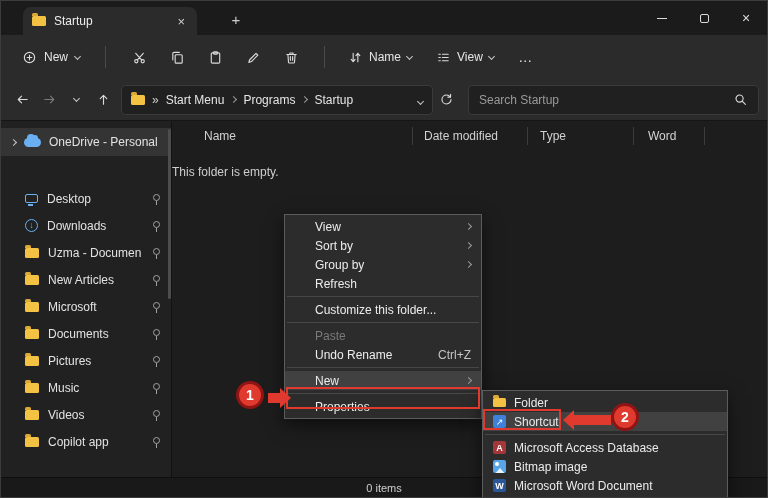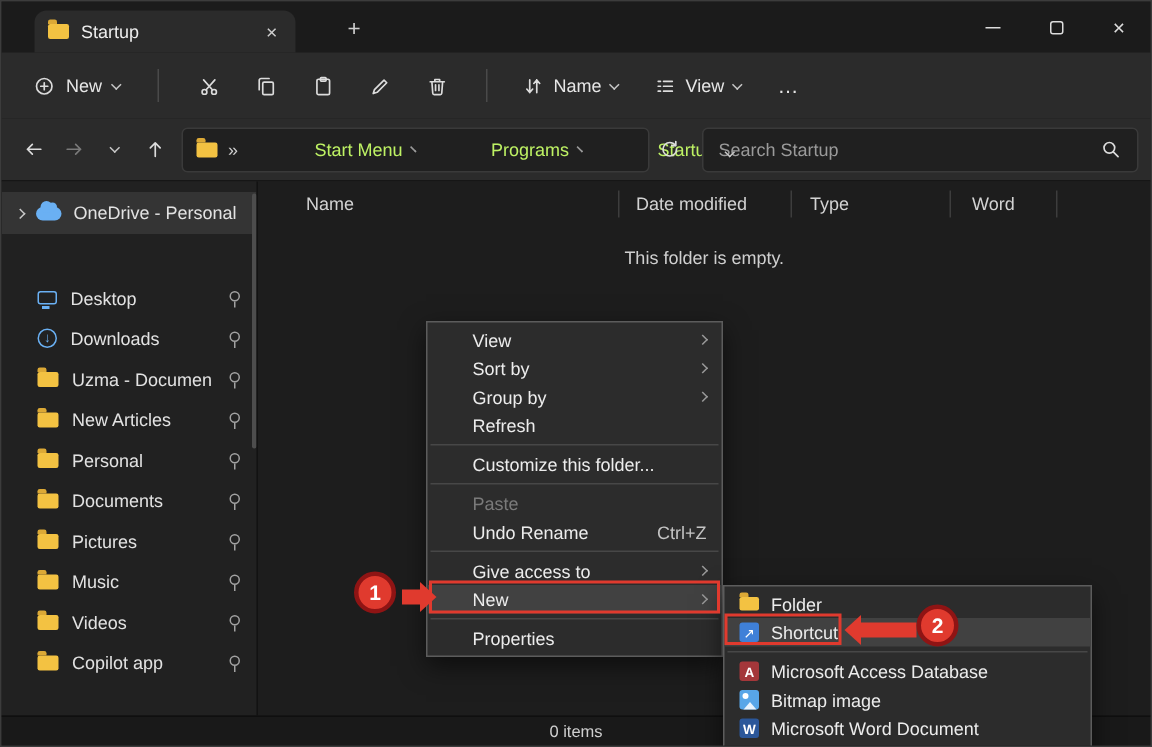--- a/index.html
+++ b/index.html
@@ -44,21 +44,21 @@
   .chev.right{transform:rotate(-45deg);}
   .chev.gray{border-color:#9a9a9a;}
 
   
   .addr{position:absolute;top:78px;left:0;right:0;height:42px;background:var(--bg-bar);
         display:flex;align-items:center;padding:0 8px;border-bottom:1px solid #161616;}
   .nav-btn{width:27px;height:27px;display:flex;align-items:center;justify-content:center;border-radius:4px;flex:0 0 auto;}
   .breadcrumb{width:312px;height:30px;background:var(--bg-box);border:1px solid #3a3a3a;border-radius:4px;
               display:flex;align-items:center;padding:0 9px;gap:7px;margin-left:4px;flex:0 0 auto;}
   .collapsed{color:#cfcfcf;}
-  .crumb{color:#bef264;white-space:nowrap;margin-left:44px;}
+  .crumb{color:#e5e5e5;white-space:nowrap;}
   .addr-chev{margin-left:auto;}
   .search{flex:1;height:30px;background:var(--bg-box);border:1px solid #3a3a3a;border-radius:4px;
           display:flex;align-items:center;padding:0 10px;margin-left:8px;}
   .search input{flex:1;background:transparent;border:none;outline:none;color:#ccc;
                 font:12px "Liberation Sans",sans-serif;}
   .search input::placeholder{color:var(--txt-dim);}
 
   
   .sidebar{position:absolute;top:120px;left:0;width:170px;bottom:20px;background:var(--bg-side);overflow:hidden;}
   .od-row{height:28px;display:flex;align-items:center;gap:8px;padding:0 10px;background:#343434;margin-top:7px;}
@@ -78,21 +78,21 @@
   .dl{width:13px;height:13px;border:1.4px solid var(--blue);border-radius:50%;color:var(--blue);
       font-size:9px;line-height:10px;text-align:center;font-weight:bold;flex:0 0 auto;}
   .pane-sep{position:absolute;left:170px;top:120px;bottom:20px;width:1px;background:#121212;}
   .vscroll{position:absolute;left:167px;top:128px;width:3px;height:170px;background:#4d4d4d;border-radius:2px;}
 
   
   .main{position:absolute;top:120px;left:171px;right:0;bottom:20px;background:var(--bg-main);}
   .col-headers{position:relative;height:30px;color:#d2d2d2;}
   .colh{position:absolute;top:8px;white-space:nowrap;}
   .colsep{position:absolute;top:6px;width:1px;height:18px;background:#3d3d3d;}
-  .empty-msg{position:absolute;top:44px;left:0;right:0;text-align:center;color:#cfcfcf;}
+  .empty-msg{position:absolute;top:44px;left:0;right:0;text-align:left;color:#cfcfcf;}
 
   
   .statusbar{position:absolute;left:0;right:0;bottom:0;height:20px;background:#191919;
              display:flex;align-items:center;padding:0 14px;font-size:11px;color:#cfcfcf;border-top:1px solid #0f0f0f;justify-content:center;}
 
   
   .ctx{position:absolute;left:283px;top:213px;width:198px;background:var(--bg-menu);
        border:1px solid #5c5c5c;box-shadow:0 6px 16px rgba(0,0,0,.55);padding:2px 0;z-index:5;}
   .mi{height:19px;display:flex;align-items:center;padding:0 10px 0 30px;color:#ececec;}
   .mi .arr{margin-left:auto;}
@@ -282,21 +282,21 @@
         <span class="slabel">Uzma - Documents Rec</span>
         <span class="pin"></span>
       </div>
       <div class="srow">
         <span class="folder-ic"></span>
         <span class="slabel">New Articles</span>
         <span class="pin"></span>
       </div>
       <div class="srow">
         <span class="folder-ic"></span>
-        <span class="slabel">Personal</span>
+        <span class="slabel">Microsoft</span>
         <span class="pin"></span>
       </div>
       <div class="srow">
         <span class="folder-ic"></span>
         <span class="slabel">Documents</span>
         <span class="pin"></span>
       </div>
       <div class="srow">
         <span class="folder-ic"></span>
         <span class="slabel">Pictures</span>
@@ -362,24 +362,20 @@
     </div>
     <div class="msep"></div>
     <div class="mi disabled">
       <span>Paste</span>
     </div>
     <div class="mi">
       <span>Undo Rename</span>
       <span class="kbd">Ctrl+Z</span>
     </div>
     <div class="msep"></div>
-    <div class="mi">
-      <span>Give access to</span>
-      <span class="arr chev right gray"></span>
-    </div>
     <div class="mi hl">
       <span>New</span>
       <span class="arr chev right gray"></span>
     </div>
     <div class="msep"></div>
     <div class="mi">
       <span>Properties</span>
     </div>
   </div>
 

